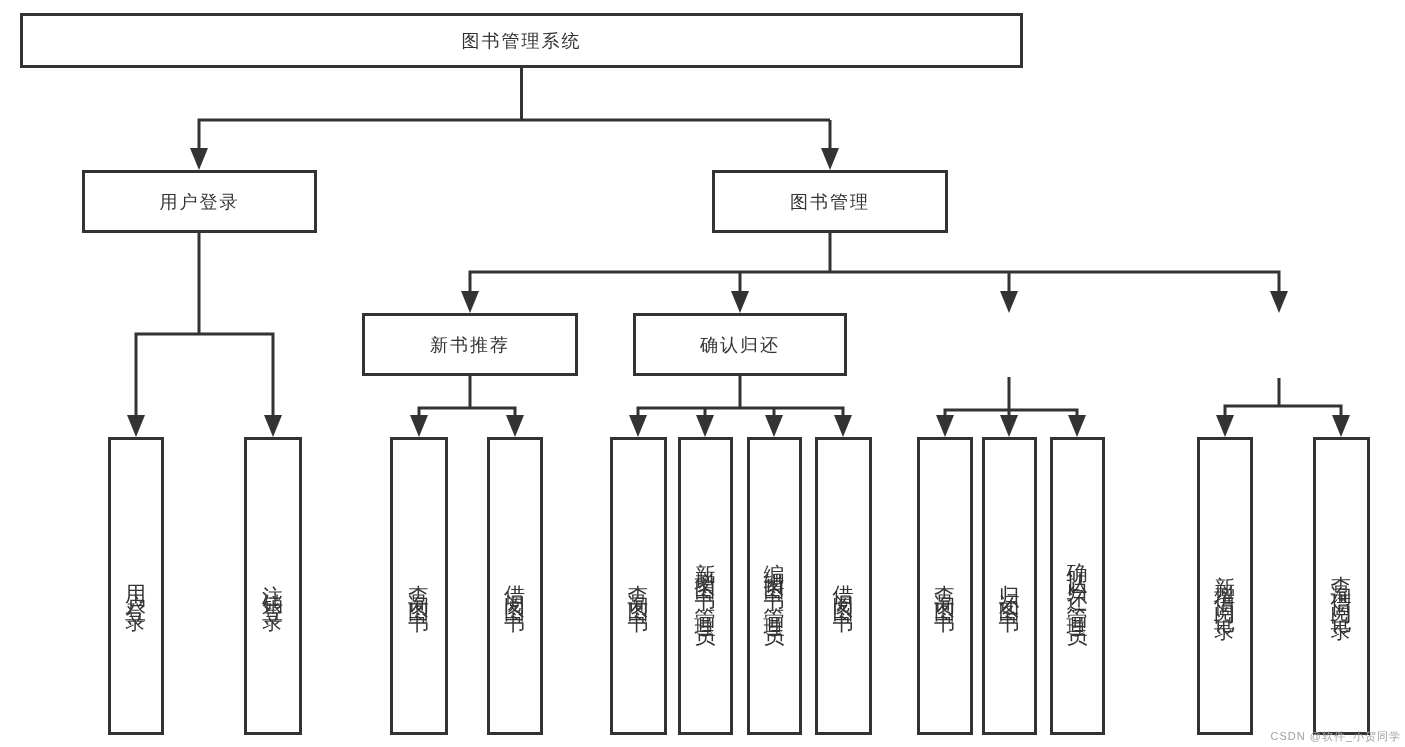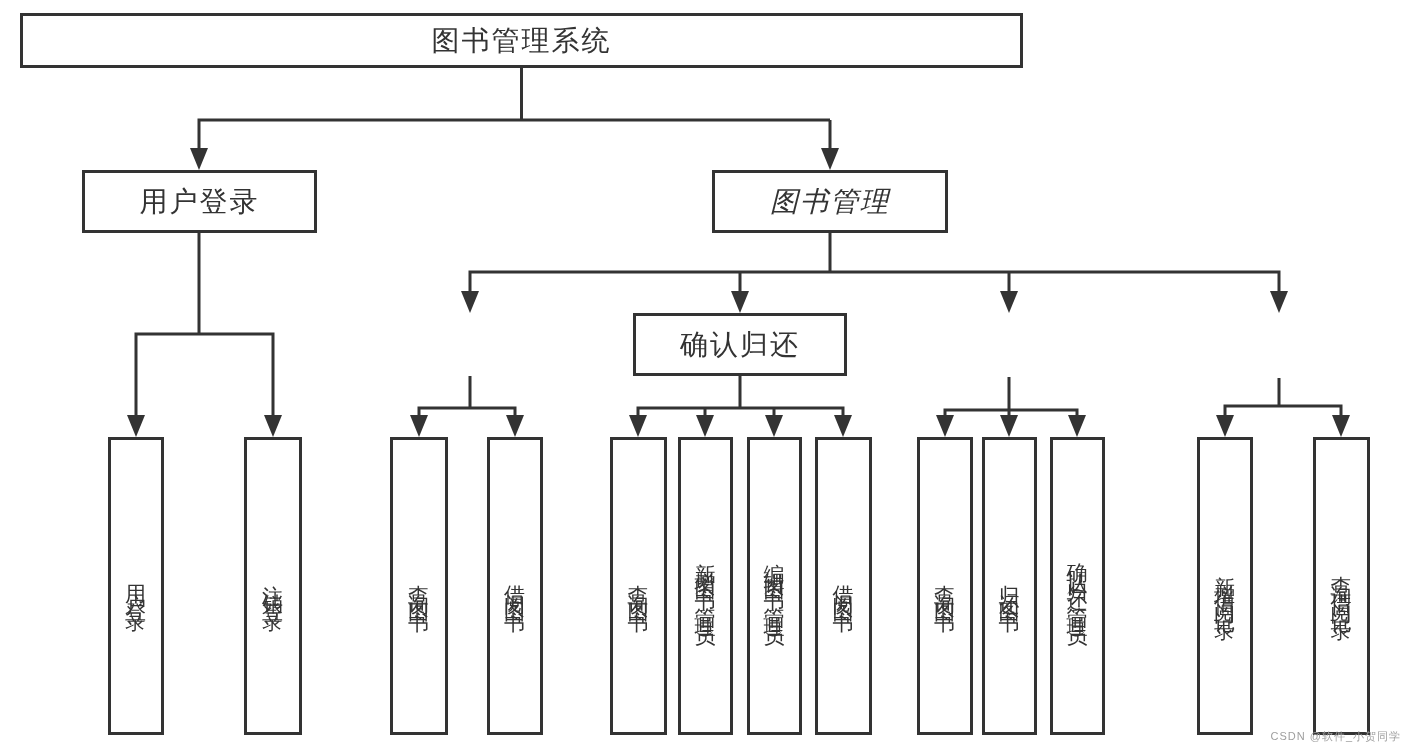--- a/index.html
+++ b/index.html
@@ -8,42 +8,42 @@
     width:1405px;height:747px;
     background:#ffffff;
     font-family:"Liberation Sans","DejaVu Sans",sans-serif;
     overflow:hidden;
   }
   #connectors{position:absolute;left:0;top:0;z-index:1;}
   .hbox{
     position:absolute;z-index:2;
     border:3px solid #333333;background:#ffffff;
     display:flex;align-items:center;justify-content:center;
-    font-size:28px;letter-spacing:2px;color:#333333;
+    font-size:18px;letter-spacing:2px;color:#333333;
     box-sizing:border-box;white-space:nowrap;
   }
   .leaf{
     position:absolute;z-index:2;top:437px;height:298px;
     border:3px solid #333333;background:#ffffff;
     display:flex;align-items:center;justify-content:center;
     box-sizing:border-box;
   }
   .vtext{
     writing-mode:vertical-rl;text-orientation:mixed;
     font-size:21px;letter-spacing:9px;line-height:1;
     color:#333333;white-space:nowrap;
   }
   #watermark{
     position:absolute;z-index:3;right:4px;bottom:3px;
     font-size:11px;color:#9e9e9e;letter-spacing:1px;white-space:nowrap;
   }
   
   #n-root{left:20px;top:13px;width:1003px;height:55px;}
   #n-user-login{left:82px;top:170px;width:235px;height:63px;}
-  #n-book-mgmt{left:712px;top:170px;width:236px;height:63px;font-style:italic;}
+  #n-book-mgmt{left:712px;top:170px;width:236px;height:63px;}
   #n-new-book{left:362px;top:313px;width:216px;height:63px;}
   #n-book-borrow{left:633px;top:313px;width:214px;height:63px;}
   #n-current-borrow{left:902px;top:313px;width:215px;height:64px;}
   #n-borrow-record{left:1172px;top:313px;width:215px;height:65px;}
   #l-user-login{left:108px;width:56px;}
   #l-logout{left:244px;width:58px;}
   #l-nb-query{left:390px;width:58px;}
   #l-nb-borrow{left:487px;width:56px;}
   #l-bb-query{left:610px;width:57px;}
   #l-bb-add{left:678px;width:55px;}
@@ -98,20 +98,21 @@
       <polygon points="1216,415 1234,415 1225,437"></polygon>
       <polygon points="1332,415 1350,415 1341,437"></polygon>
     </g>
   </svg>
 
   <div id="n-root" class="hbox">图书管理系统</div>
 
   <div id="n-user-login" class="hbox">用户登录</div>
   <div id="n-book-mgmt" class="hbox">图书管理</div>
 
+  <div id="n-new-book" class="hbox">新书推荐</div>
   <div id="n-book-borrow" class="hbox">确认归还</div>
 
   <div id="l-user-login" class="leaf">
     <span class="vtext">用户登录</span>
   </div>
   <div id="l-logout" class="leaf">
     <span class="vtext">注销登录</span>
   </div>
 
   <div id="l-nb-query" class="leaf">

